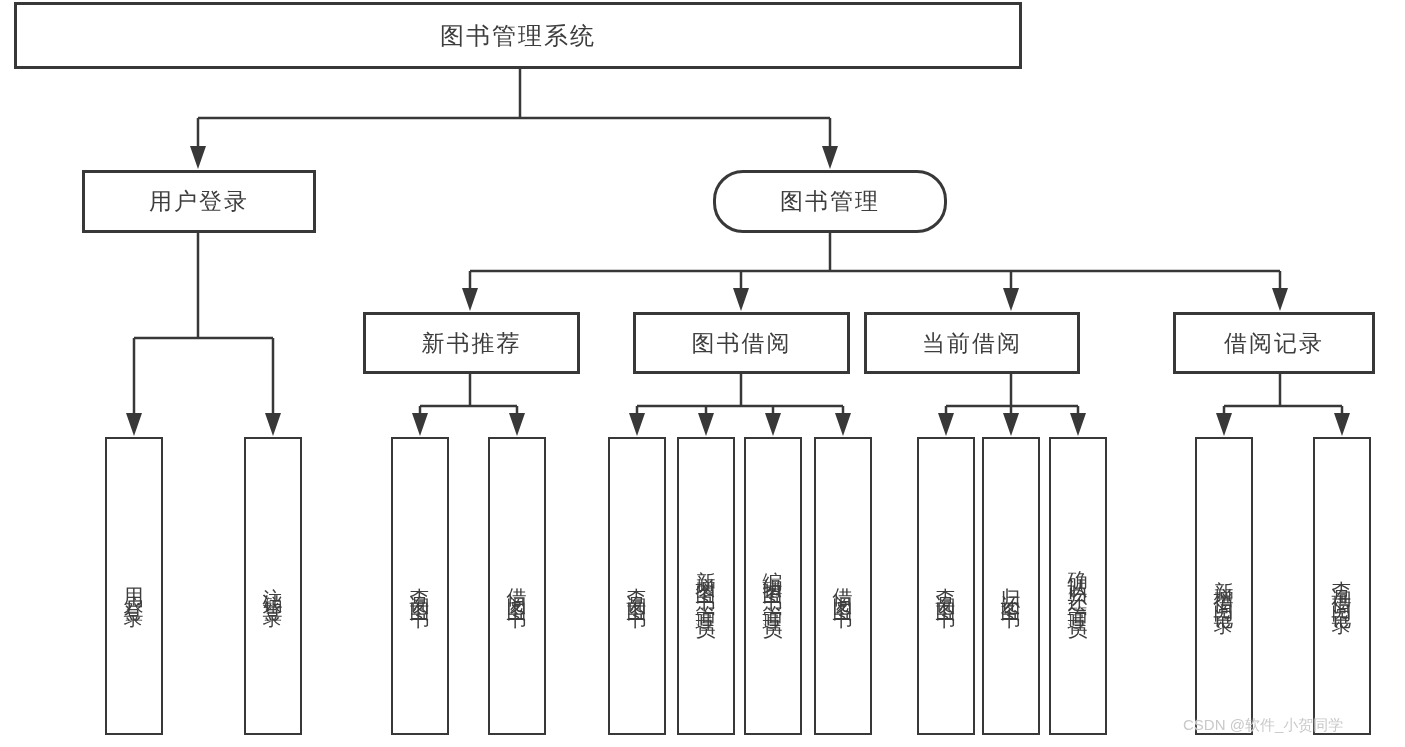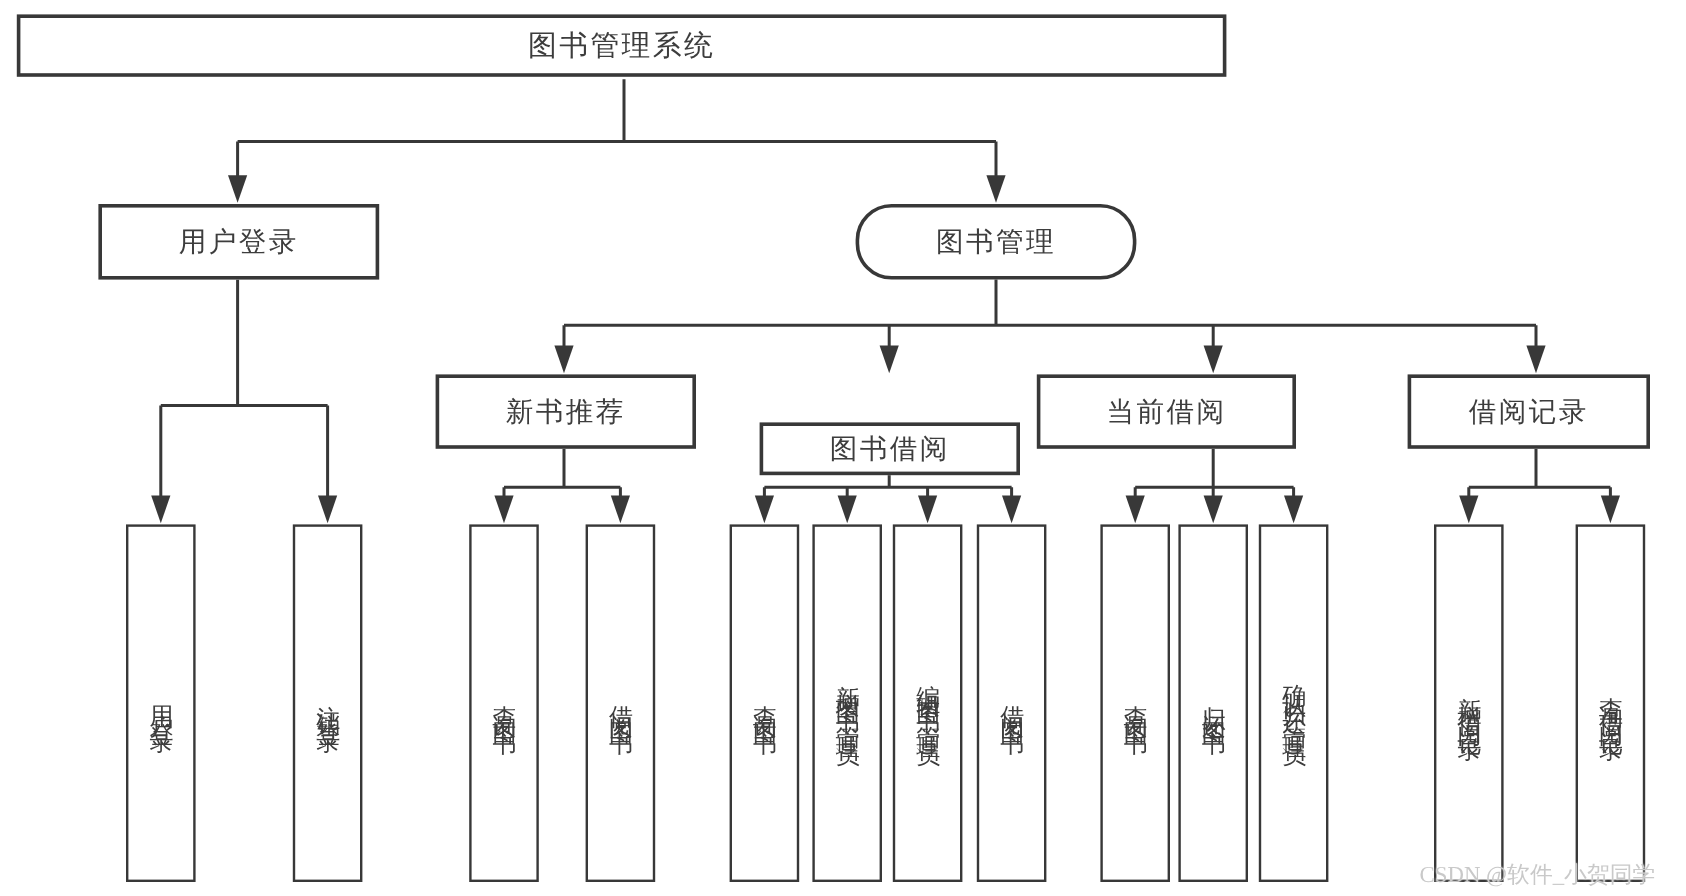--- a/index.html
+++ b/index.html
@@ -53,26 +53,25 @@
     writing-mode: vertical-rl;
     text-orientation: mixed;
     letter-spacing: 7px;
     line-height: 1;
     white-space: nowrap;
   }
   .watermark {
     position: absolute;
     left: 1183px;
     top: 716px;
-    font-size: 19px;
+    font-size: 15px;
     color: #c9c9c9;
     z-index: 5;
     white-space: nowrap;
     text-shadow: 0 0 2px #ffffff;
-    font-family: Liberation Serif, serif;
   }
 </style>
 </head>
 <body>
 
 <div class="canvas">
 
   <svg class="connectors" viewBox="0 0 1405 747" xmlns="http://www.w3.org/2000/svg">
     <g stroke="#383838" stroke-width="2.5" fill="none">
       <g>
@@ -113,27 +112,27 @@
       <polygon points="765,413 781,413 773,436"></polygon>
       <polygon points="835,413 851,413 843,436"></polygon>
       <polygon points="938,413 954,413 946,436"></polygon>
       <polygon points="1003,413 1019,413 1011,436"></polygon>
       <polygon points="1070,413 1086,413 1078,436"></polygon>
       <polygon points="1216,413 1232,413 1224,436"></polygon>
       <polygon points="1334,413 1350,413 1342,436"></polygon>
     </g>
   </svg>
 
-  <div class="node node-root" style="left:14px; top:12px; width:1008px; height:52px;text-align:right;">图书管理系统</div>
+  <div class="node node-root" style="left:14px; top:2px; width:1008px; height:67px;text-align:right;">图书管理系统</div>
 
   <div class="node node-l2" style="left:82px; top:170px; width:234px; height:63px;">用户登录</div>
   <div class="node node-l2" style="left:713px; top:170px; width:234px; height:63px;border-radius:30px;">图书管理</div>
 
   <div class="node node-l3" style="left:363px; top:312px; width:217px; height:62px;text-align:right;">新书推荐</div>
-  <div class="node node-l3" style="left:633px; top:312px; width:217px; height:44px;margin-top:40px;">图书借阅</div>
+  <div class="node node-l3" style="left:633px; top:312px; width:217px; height:62px;">图书借阅</div>
   <div class="node node-l3" style="left:864px; top:312px; width:216px; height:62px;font-family:Liberation Mono, monospace;">当前借阅</div>
   <div class="node node-l3" style="left:1173px; top:312px; width:202px; height:62px;">借阅记录</div>
 
   <div class="leaf" style="left:105px;">
     <span>用户登录</span>
   </div>
   <div class="leaf" style="left:244px;">
     <span>注销登录</span>
   </div>
 

